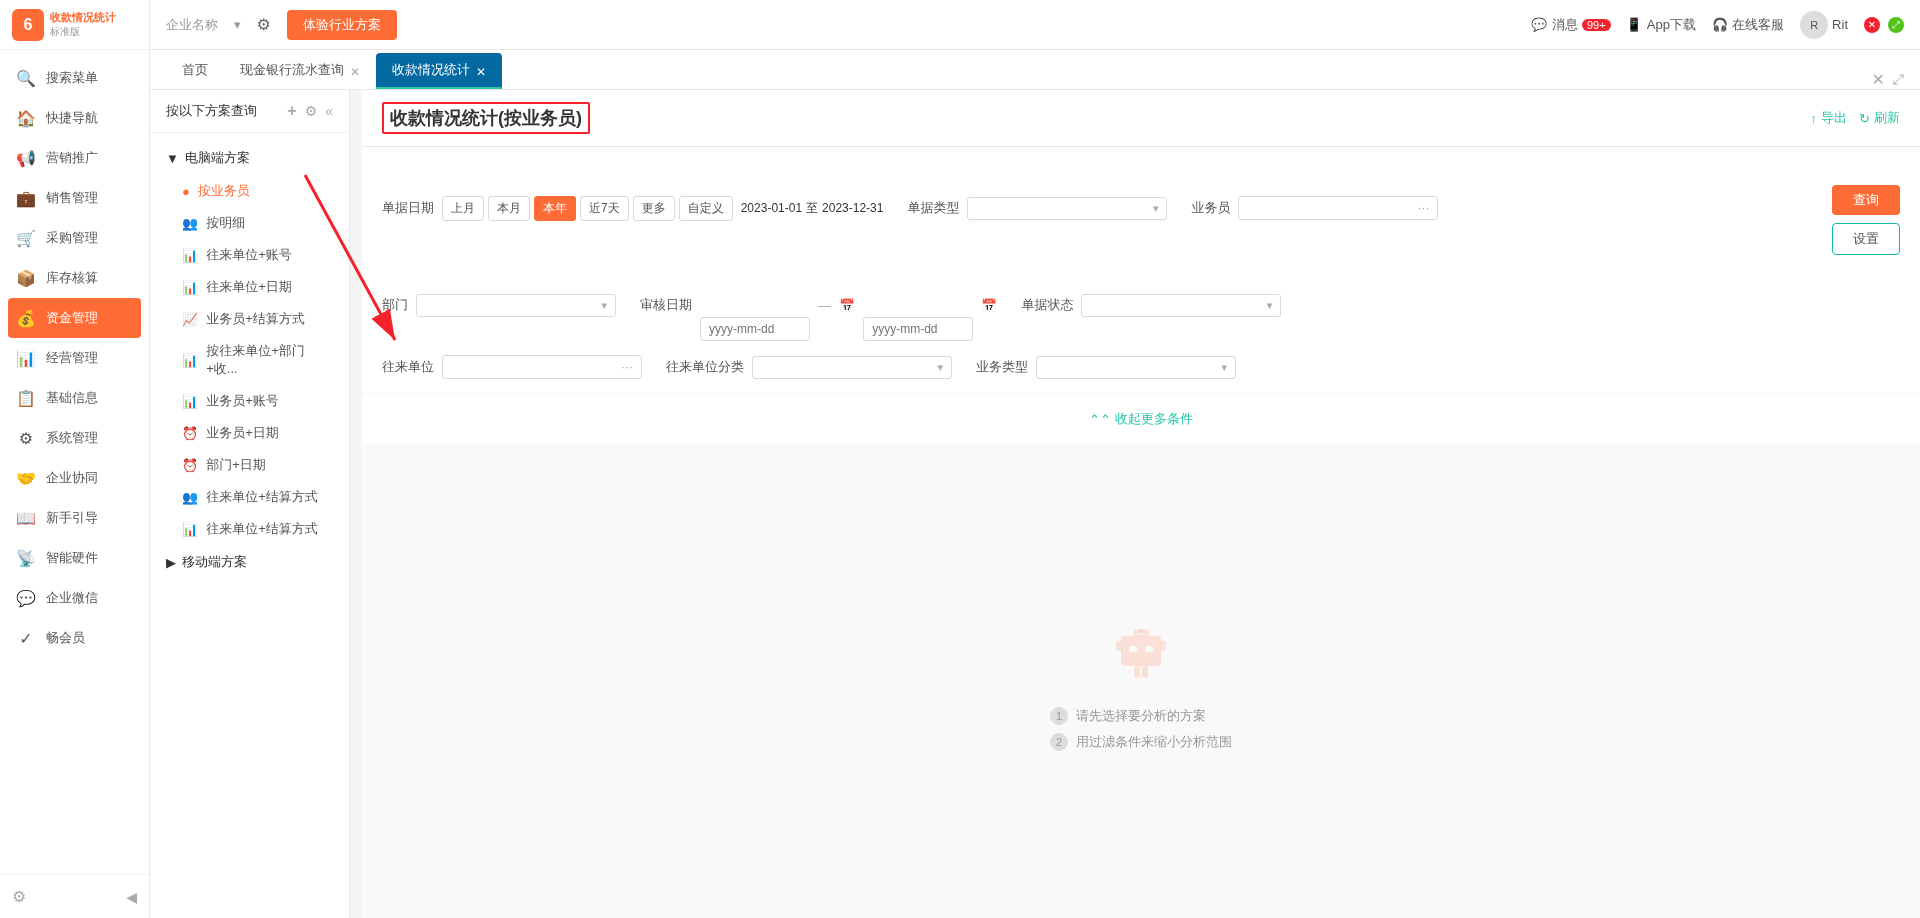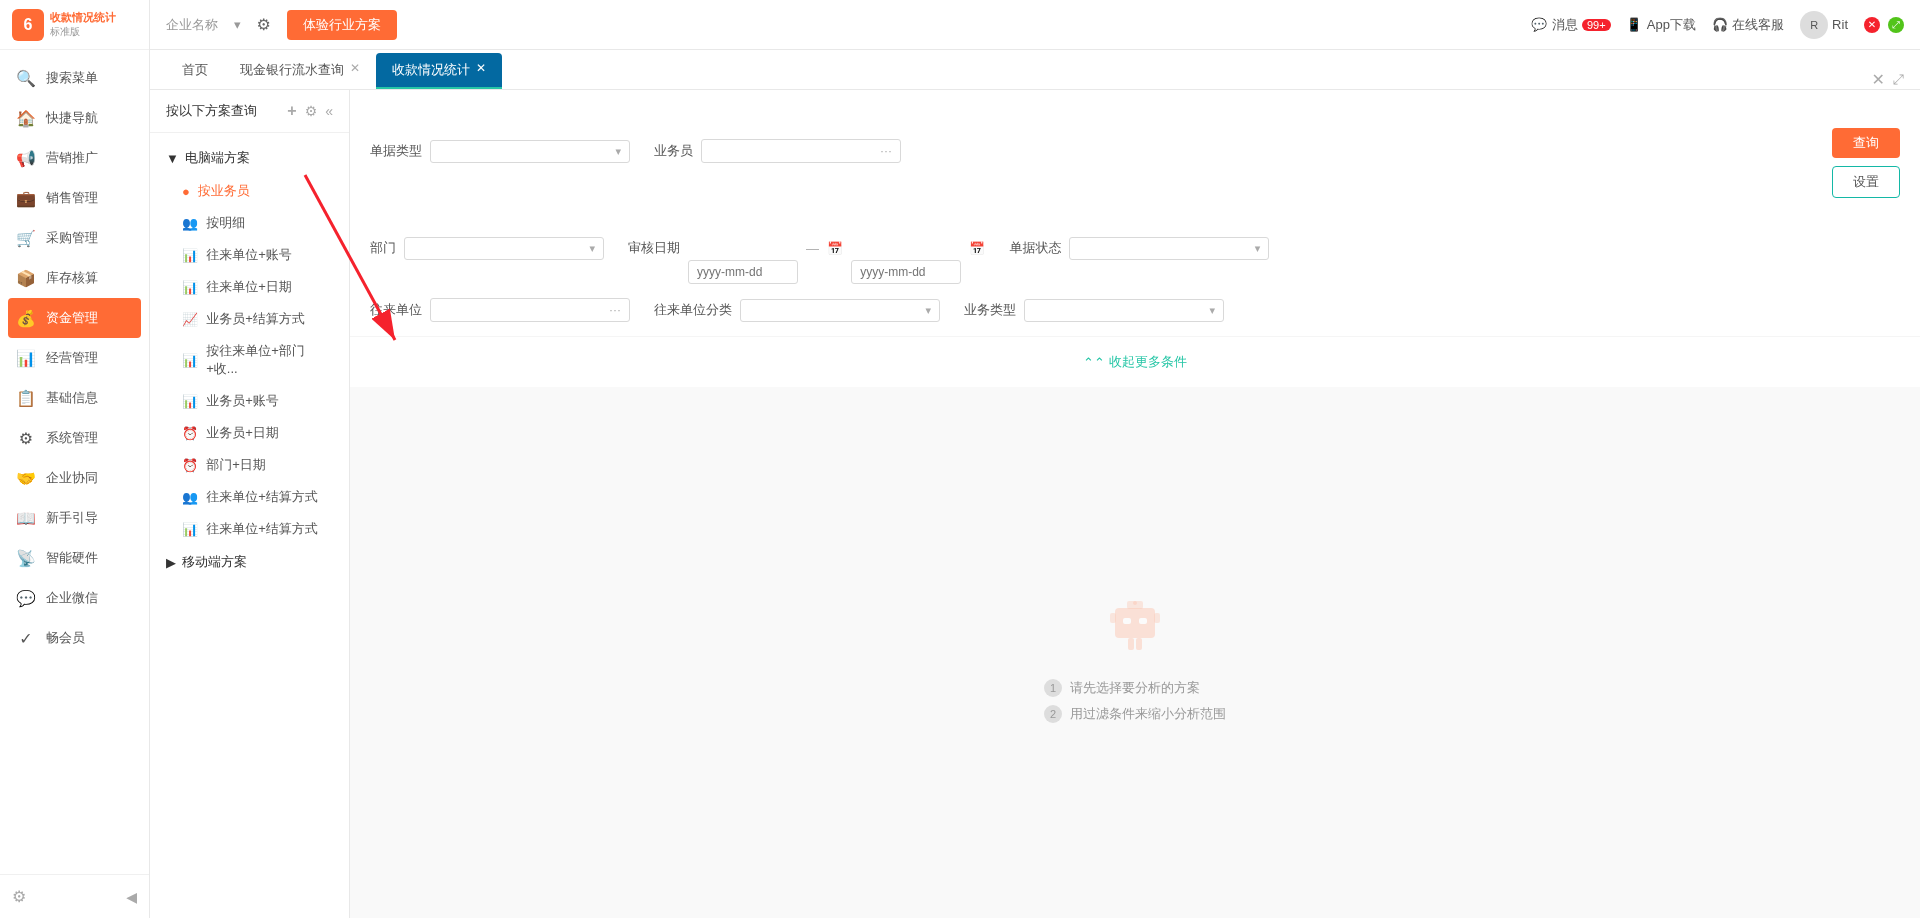--- a/index.html
+++ b/index.html
@@ -20,28 +20,28 @@
 
     
     .topbar { height: 50px; background: #fff; border-bottom: 1px solid #e8e8e8; display: flex; align-items: center; padding: 0 16px; gap: 16px; }
     .topbar-actions { margin-left: auto; display: flex; align-items: center; gap: 16px; }
     .topbar-btn { background: #ff6b35; color: #fff; border: none; border-radius: 4px; padding: 6px 16px; cursor: pointer; font-size: 13px; }
     .topbar-action-item { display: flex; align-items: center; gap: 4px; color: #555; cursor: pointer; font-size: 13px; }
     .badge { background: #f5222d; color: #fff; border-radius: 10px; font-size: 11px; padding: 0 5px; min-width: 18px; text-align: center; }
 
     
     .tabs { height: 40px; background: #fff; border-bottom: 1px solid #e8e8e8; display: flex; align-items: flex-end; padding: 0 16px; }
-    .tab { padding: 8px 16px; cursor: pointer; font-size: 13px; color: #555; border-bottom: 2px solid transparent; display: flex; align-items: flex-start; gap: 6px; }
+    .tab { padding: 8px 16px; cursor: pointer; font-size: 13px; color: #555; border-bottom: 2px solid transparent; display: flex; align-items: flex-end; gap: 6px; }
     .tab.active { color: #fff; background: #0369a1; border-radius: 4px 4px 0 0; border-bottom: 2px solid #26c6a6; }
     .tab-close { font-size: 12px; color: #aaa; cursor: pointer; }
     .tab.active .tab-close { color: #fff; }
     .tab-home { color: #555; }
 
     
-    .content { flex: 1; display: flex; overflow: hidden; }
+    .content { flex: 1; display: flex; overflow: hidden; gap: 12px; }
 
     
     .left-panel { width: 200px; background: #fff; border-right: 1px solid #e8e8e8; display: flex; flex-direction: column; flex-shrink: 0; }
     .left-panel-header { padding: 12px 16px; display: flex; align-items: center; justify-content: space-between; border-bottom: 1px solid #f0f0f0; }
     .left-panel-title { font-size: 13px; color: #333; font-weight: 500; }
     .left-panel-actions { display: flex; align-items: center; gap: 8px; color: #999; font-size: 14px; }
     .scheme-tree { flex: 1; overflow-y: auto; padding: 8px 0; }
     .tree-group-title { padding: 8px 16px; font-size: 13px; color: #333; display: flex; align-items: center; gap: 6px; cursor: pointer; }
     .tree-item { padding: 7px 16px 7px 32px; font-size: 13px; color: #555; display: flex; align-items: center; gap: 8px; cursor: pointer; }
     .tree-item.active { color: #ff6b35; }
@@ -284,25 +284,56 @@
         </div>
         <div class="tree-group-title">
           <span>▶</span>
           <span>移动端方案</span>
         </div>
       </div>
     </div>
 
     <div class="right-panel">
 
+      <div class="page-header">
+        <div class="title-highlight">
+          <span style="font-size:18px;font-weight:bold;color:#333;">收款情况统计(按业务员)</span>
+        </div>
+        <div class="page-actions">
+          <div class="page-action-btn">
+            <span>↑</span>
+            <span>导出</span>
+          </div>
+          <div class="page-action-btn">
+            <span>↻</span>
+            <span>刷新</span>
+          </div>
+        </div>
+      </div>
 
       <div class="filter-section">
         <div class="filter-body">
 
           <div class="filter-row">
+            <div class="filter-item">
+              <span class="filter-label">单据日期</span>
+              <div class="date-buttons">
+                <button class="date-btn">上月</button>
+                <button class="date-btn">本月</button>
+                <button class="date-btn active">本年</button>
+                <button class="date-btn">近7天</button>
+                <button class="date-btn">更多</button>
+                <button class="date-btn">自定义</button>
+              </div>
+              <div class="date-range">
+                <span>2023-01-01</span>
+                <span>至</span>
+                <span>2023-12-31</span>
+              </div>
+            </div>
             <div class="filter-item">
               <span class="filter-label">单据类型</span>
               <div class="select-box select-wide">
                 <span></span>
                 <span class="chevron-icon">▾</span>
               </div>
             </div>
             <div class="filter-item">
               <span class="filter-label">业务员</span>
               <div class="select-box select-wide">

